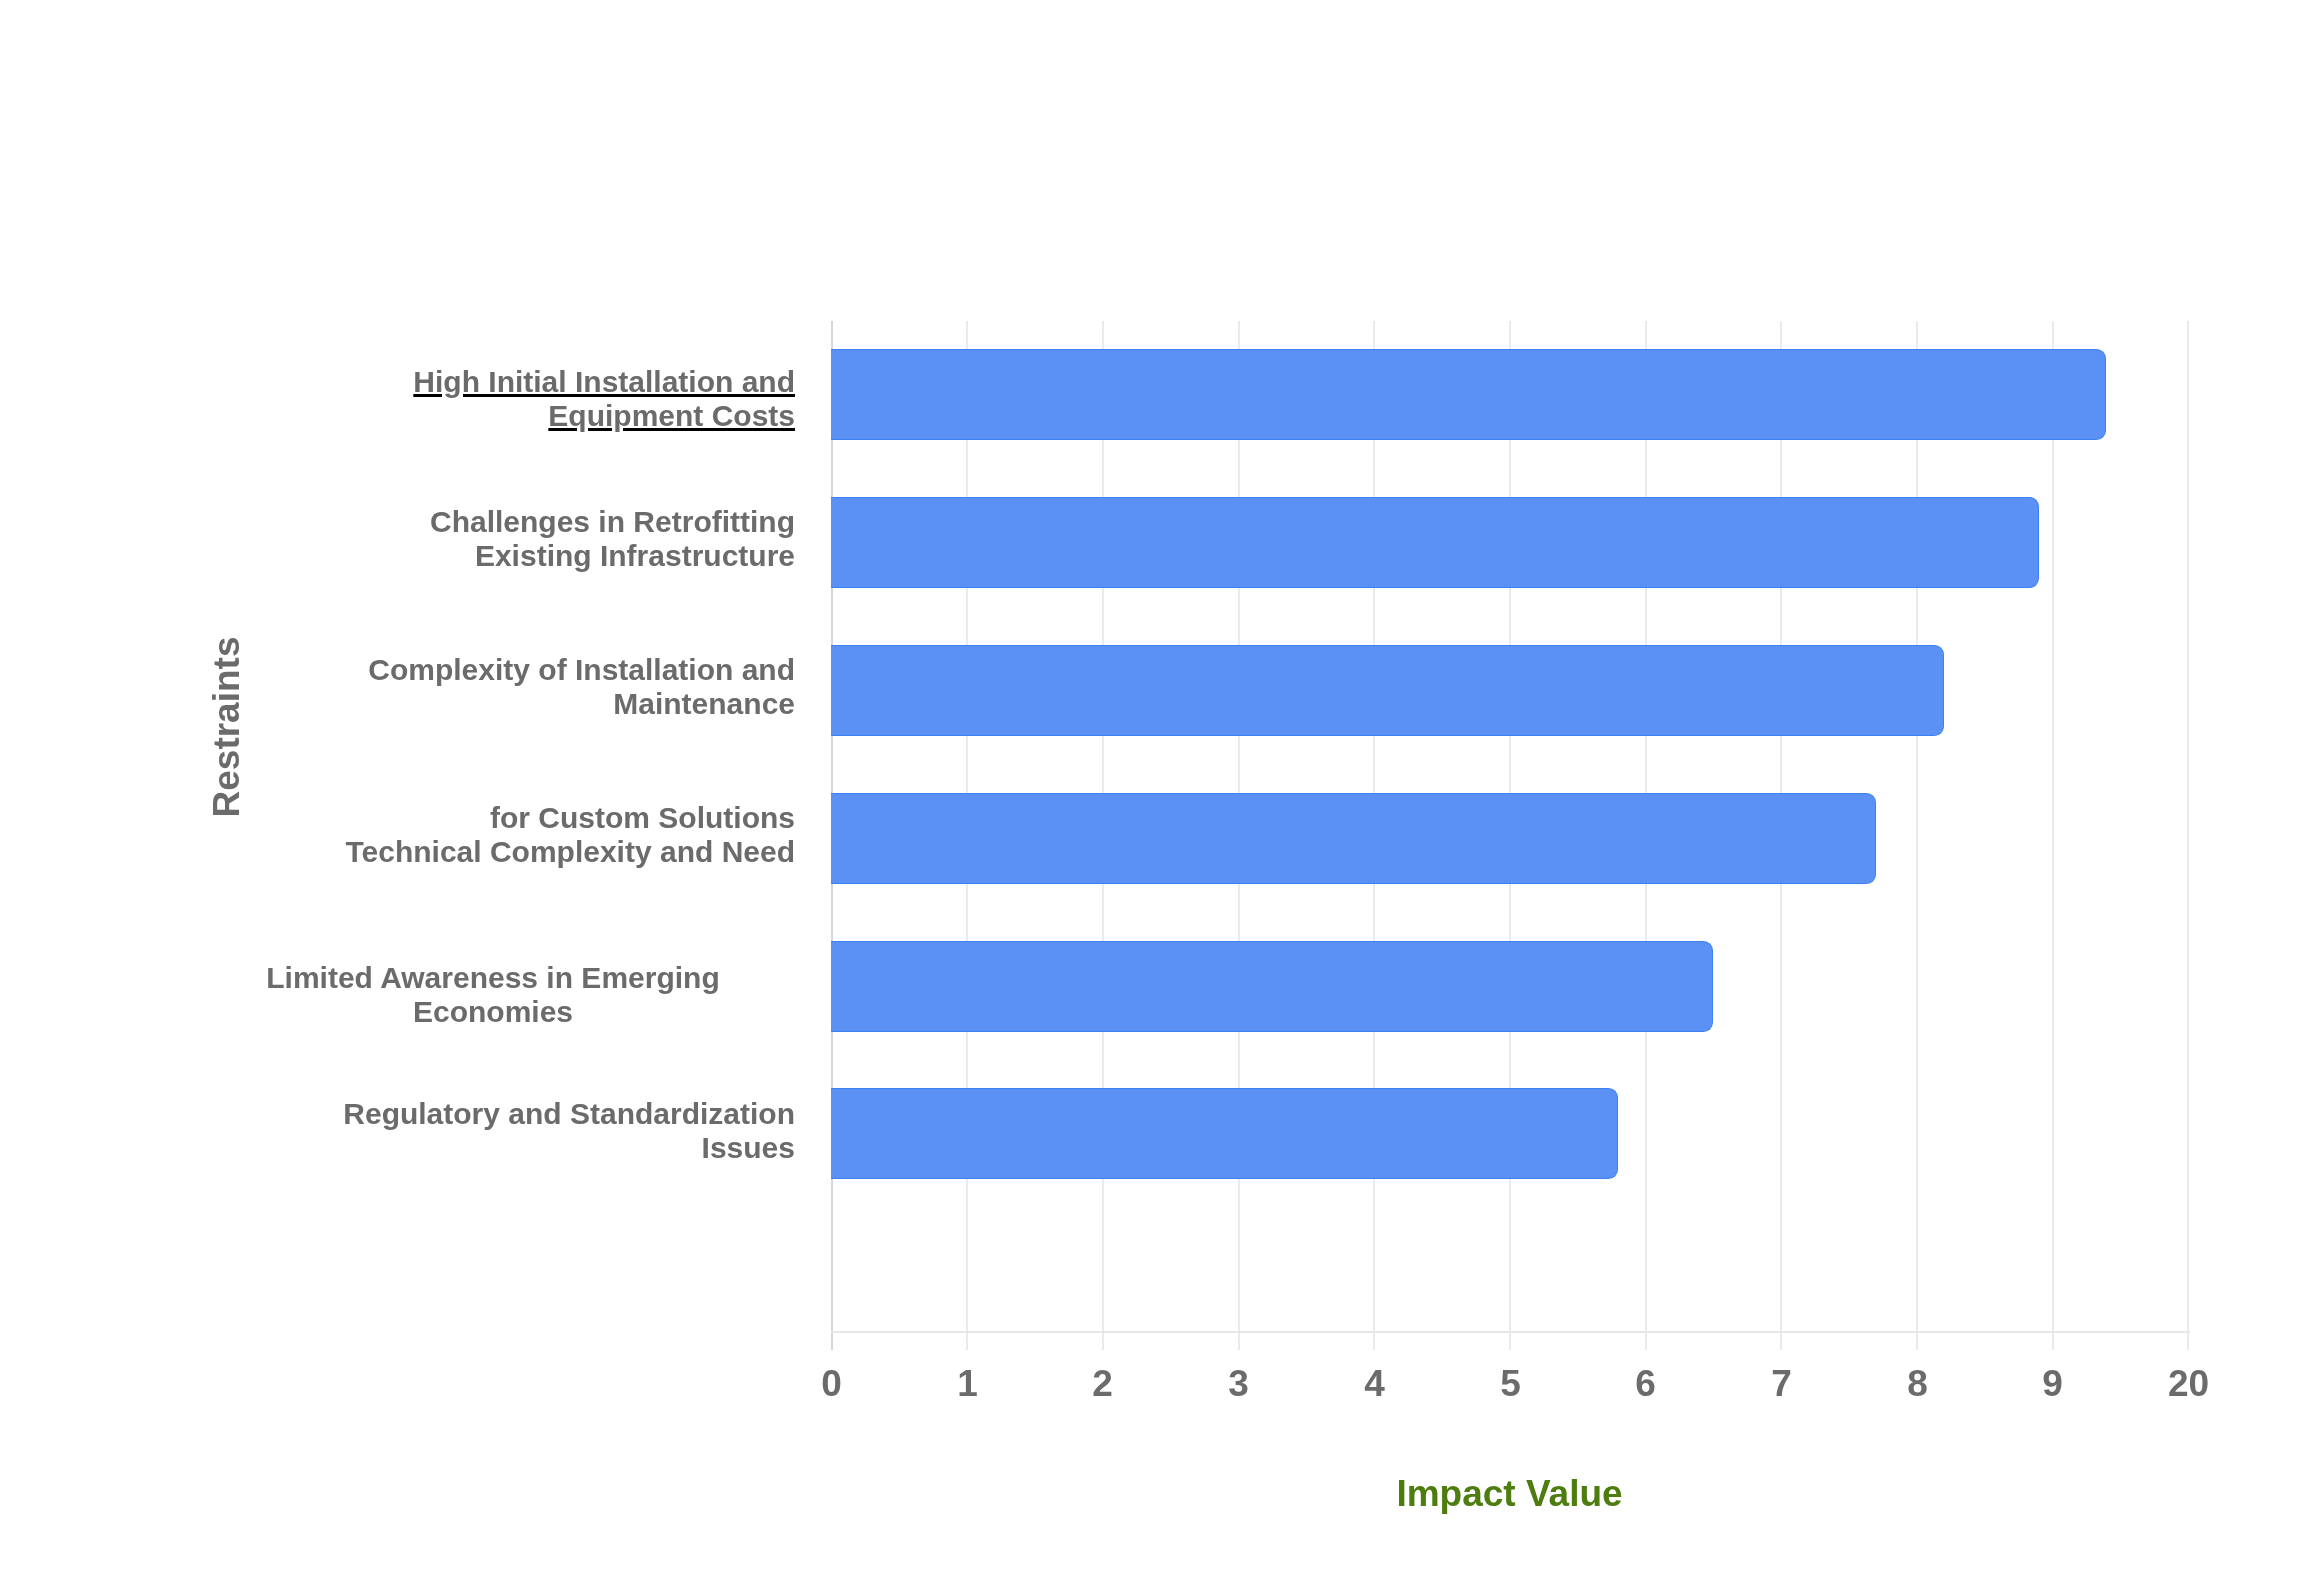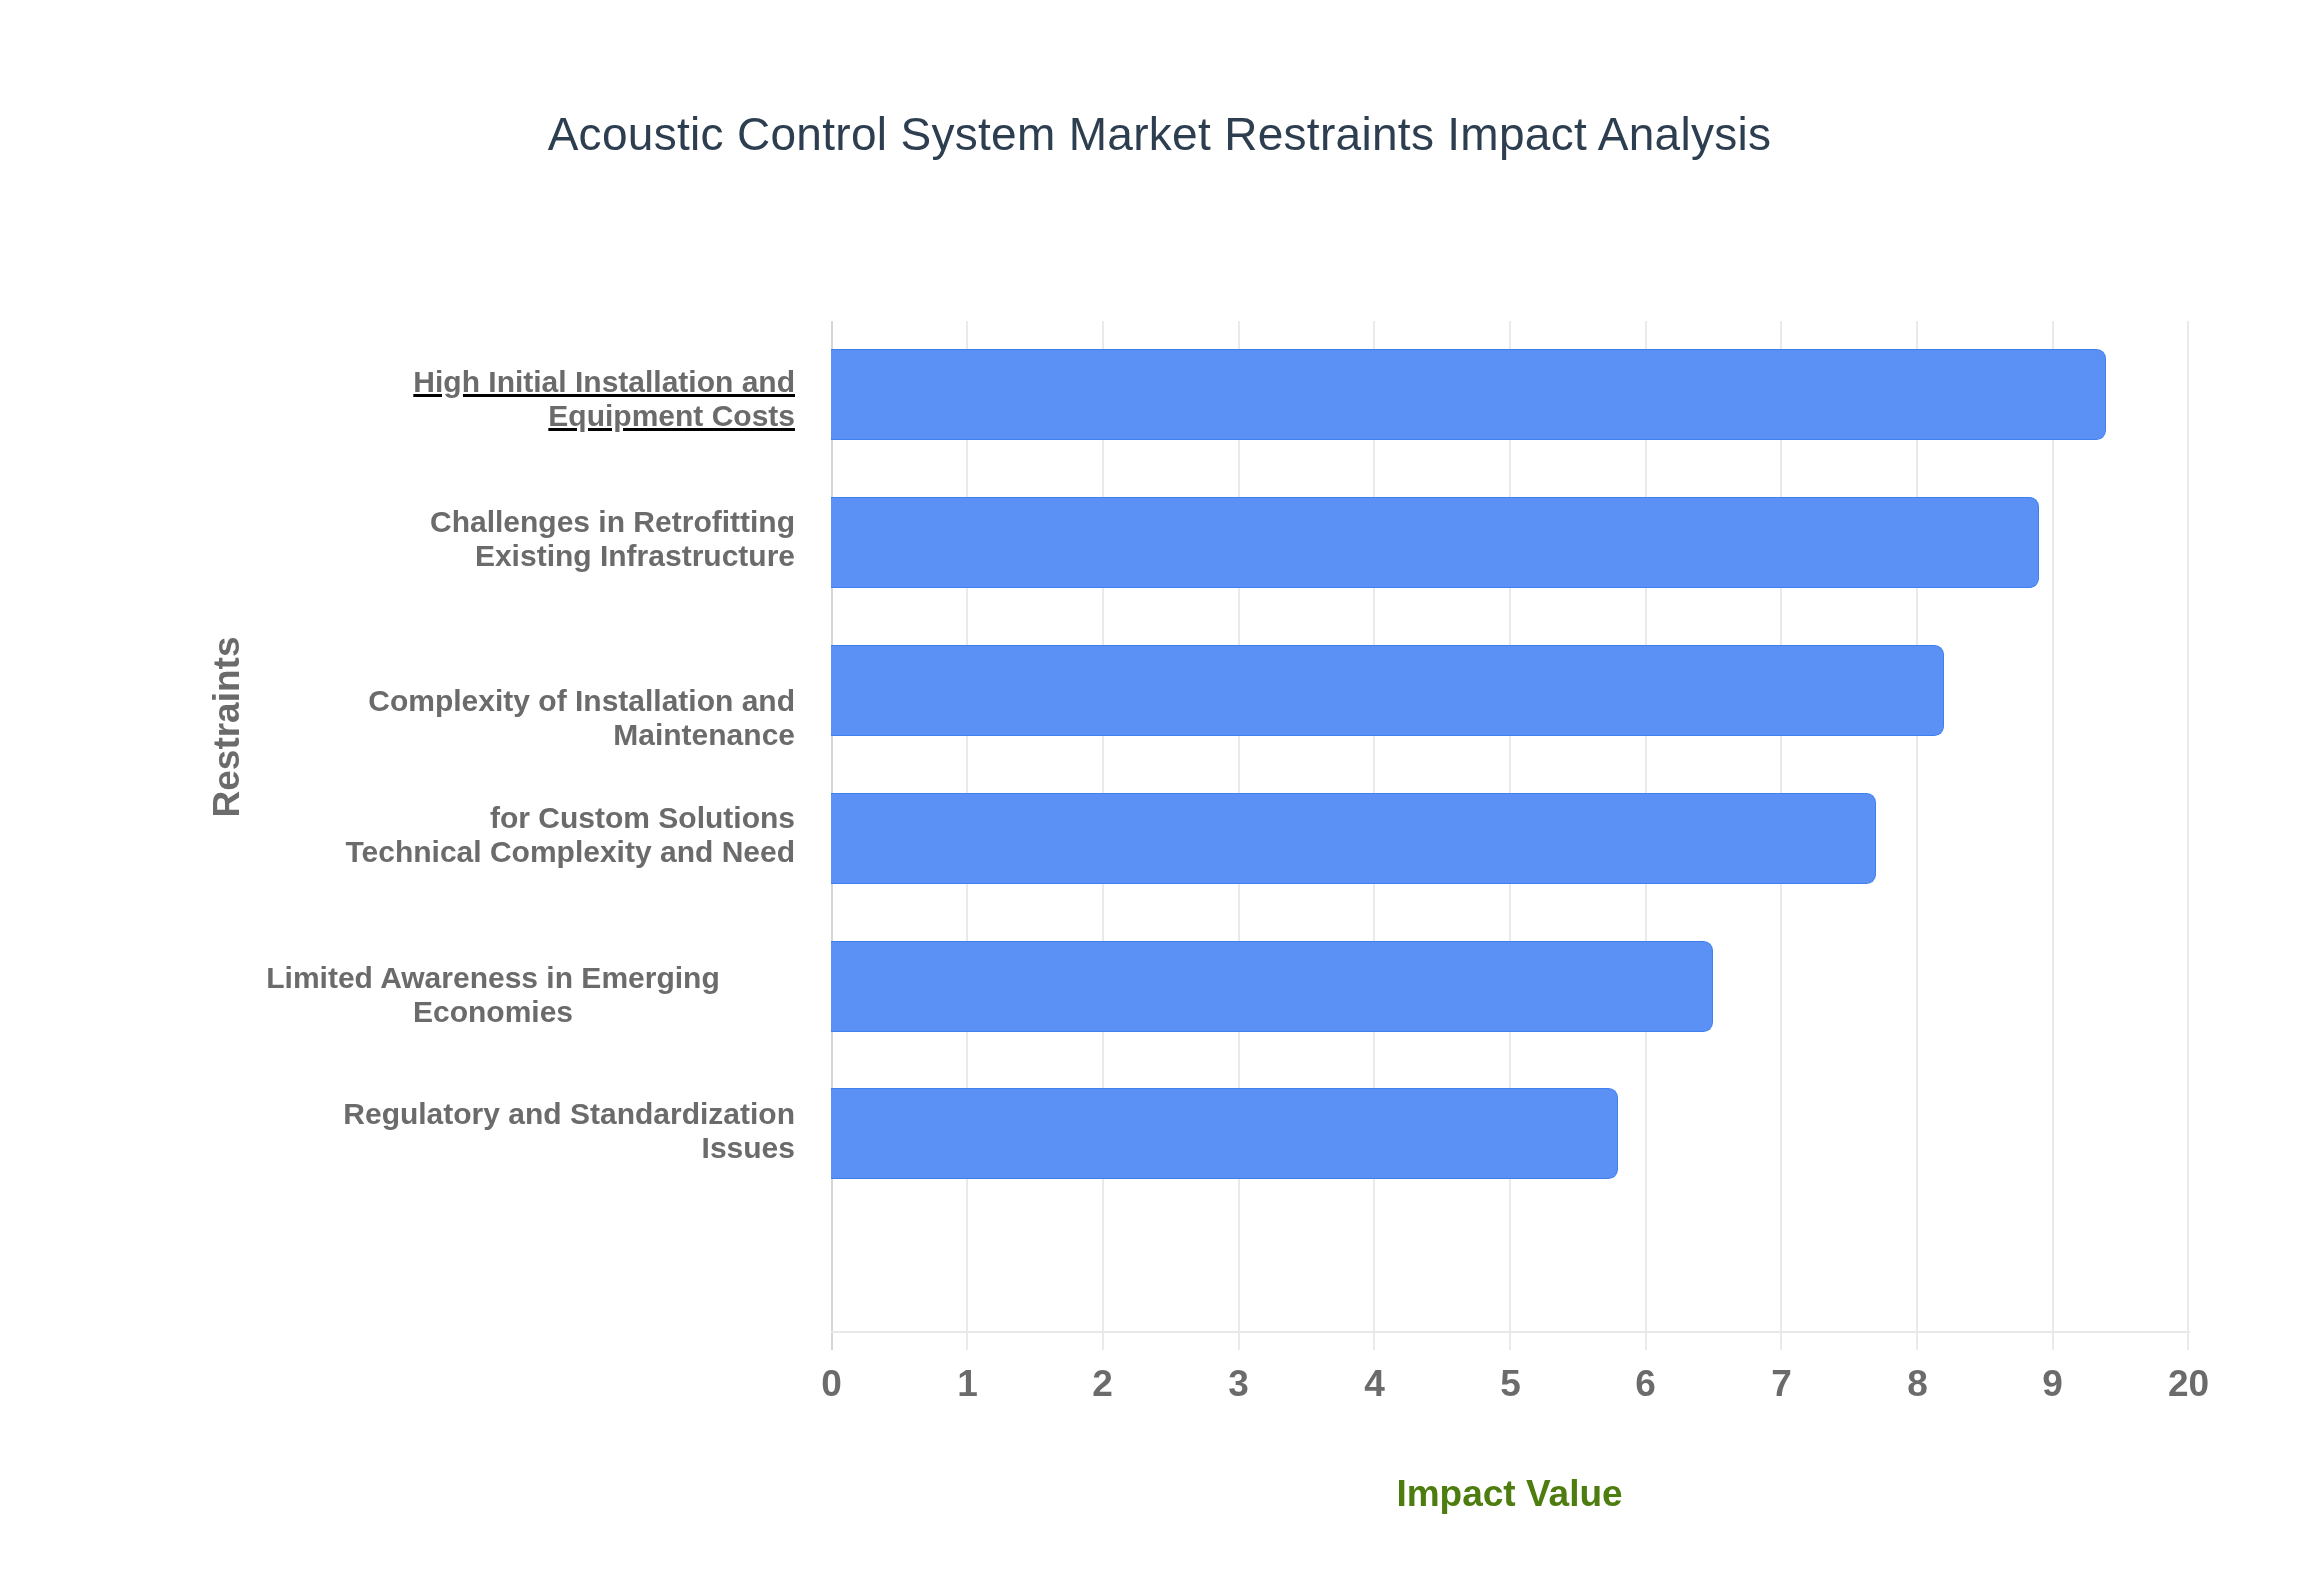--- a/index.html
+++ b/index.html
@@ -131,21 +131,20 @@
     transform: rotate(-90deg);
     transform-origin: center center;
     white-space: nowrap;
   }
 </style>
 </head>
 <body>
 
 <div id="figure">
 
-  <div id="chart-title">Acoustic Control System Market Restraints Impact Analysis</div>
 
   <div id="gridlines-layer">
       <div class="gridline tick-extend axis-zero" style="position: absolute; left: 831px; top: 321px;"></div>
       <div class="gridline tick-extend" style="position: absolute; left: 966px; top: 321px;"></div>
       <div class="gridline tick-extend" style="position: absolute; left: 1102px; top: 321px;"></div>
       <div class="gridline tick-extend" style="position: absolute; left: 1238px; top: 321px;"></div>
       <div class="gridline tick-extend" style="position: absolute; left: 1373px; top: 321px;"></div>
       <div class="gridline tick-extend" style="position: absolute; left: 1509px; top: 321px;"></div>
       <div class="gridline tick-extend" style="position: absolute; left: 1645px; top: 321px;"></div>
       <div class="gridline tick-extend" style="position: absolute; left: 1780px; top: 321px;"></div>
@@ -193,21 +192,21 @@
 
   <div id="yticks-layer">
       <div class="ytick-inner" style="left: 191px; top: 365px; text-decoration: underline;">
         <div style="font-size: 30px; font-weight: bold; color: rgb(107, 107, 107); line-height: 34px; font-family: &quot;Liberation Sans&quot;, sans-serif;">High Initial Installation and</div>
         <div style="font-size: 30px; font-weight: bold; color: rgb(107, 107, 107); line-height: 34px; font-family: &quot;Liberation Sans&quot;, sans-serif;">Equipment Costs</div>
       </div>
       <div class="ytick-inner" style="left: 191px; top: 505px;">
         <div style="font-size: 30px; font-weight: bold; color: rgb(107, 107, 107); line-height: 34px; font-family: &quot;Liberation Sans&quot;, sans-serif;">Challenges in Retrofitting</div>
         <div style="font-size: 30px; font-weight: bold; color: rgb(107, 107, 107); line-height: 34px; font-family: &quot;Liberation Sans&quot;, sans-serif;">Existing Infrastructure</div>
       </div>
-      <div class="ytick-inner" style="left: 191px; top: 653px; margin-top: 31px;">
+      <div class="ytick-inner" style="left: 191px; top: 653px;">
         <div style="font-size: 30px; font-weight: bold; color: rgb(107, 107, 107); line-height: 34px; font-family: &quot;Liberation Sans&quot;, sans-serif;">Complexity of Installation and</div>
         <div style="font-size: 30px; font-weight: bold; color: rgb(107, 107, 107); line-height: 34px; font-family: &quot;Liberation Sans&quot;, sans-serif;">Maintenance</div>
       </div>
       <div class="ytick-inner" style="left: 191px; top: 801px;">
         <div style="font-size: 30px; font-weight: bold; color: rgb(107, 107, 107); line-height: 34px; font-family: &quot;Liberation Sans&quot;, sans-serif;">for Custom Solutions</div>
         <div style="font-size: 30px; font-weight: bold; color: rgb(107, 107, 107); line-height: 34px; font-family: &quot;Liberation Sans&quot;, sans-serif;">Technical Complexity and Need</div>
       </div>
       <div class="ytick-inner" style="left: 191px; top: 961px; text-align: center;">
         <div style="font-size: 30px; font-weight: bold; color: rgb(107, 107, 107); line-height: 34px; font-family: &quot;Liberation Sans&quot;, sans-serif;">Limited Awareness in Emerging</div>
         <div style="font-size: 30px; font-weight: bold; color: rgb(107, 107, 107); line-height: 34px; font-family: &quot;Liberation Sans&quot;, sans-serif;">Economies</div>

